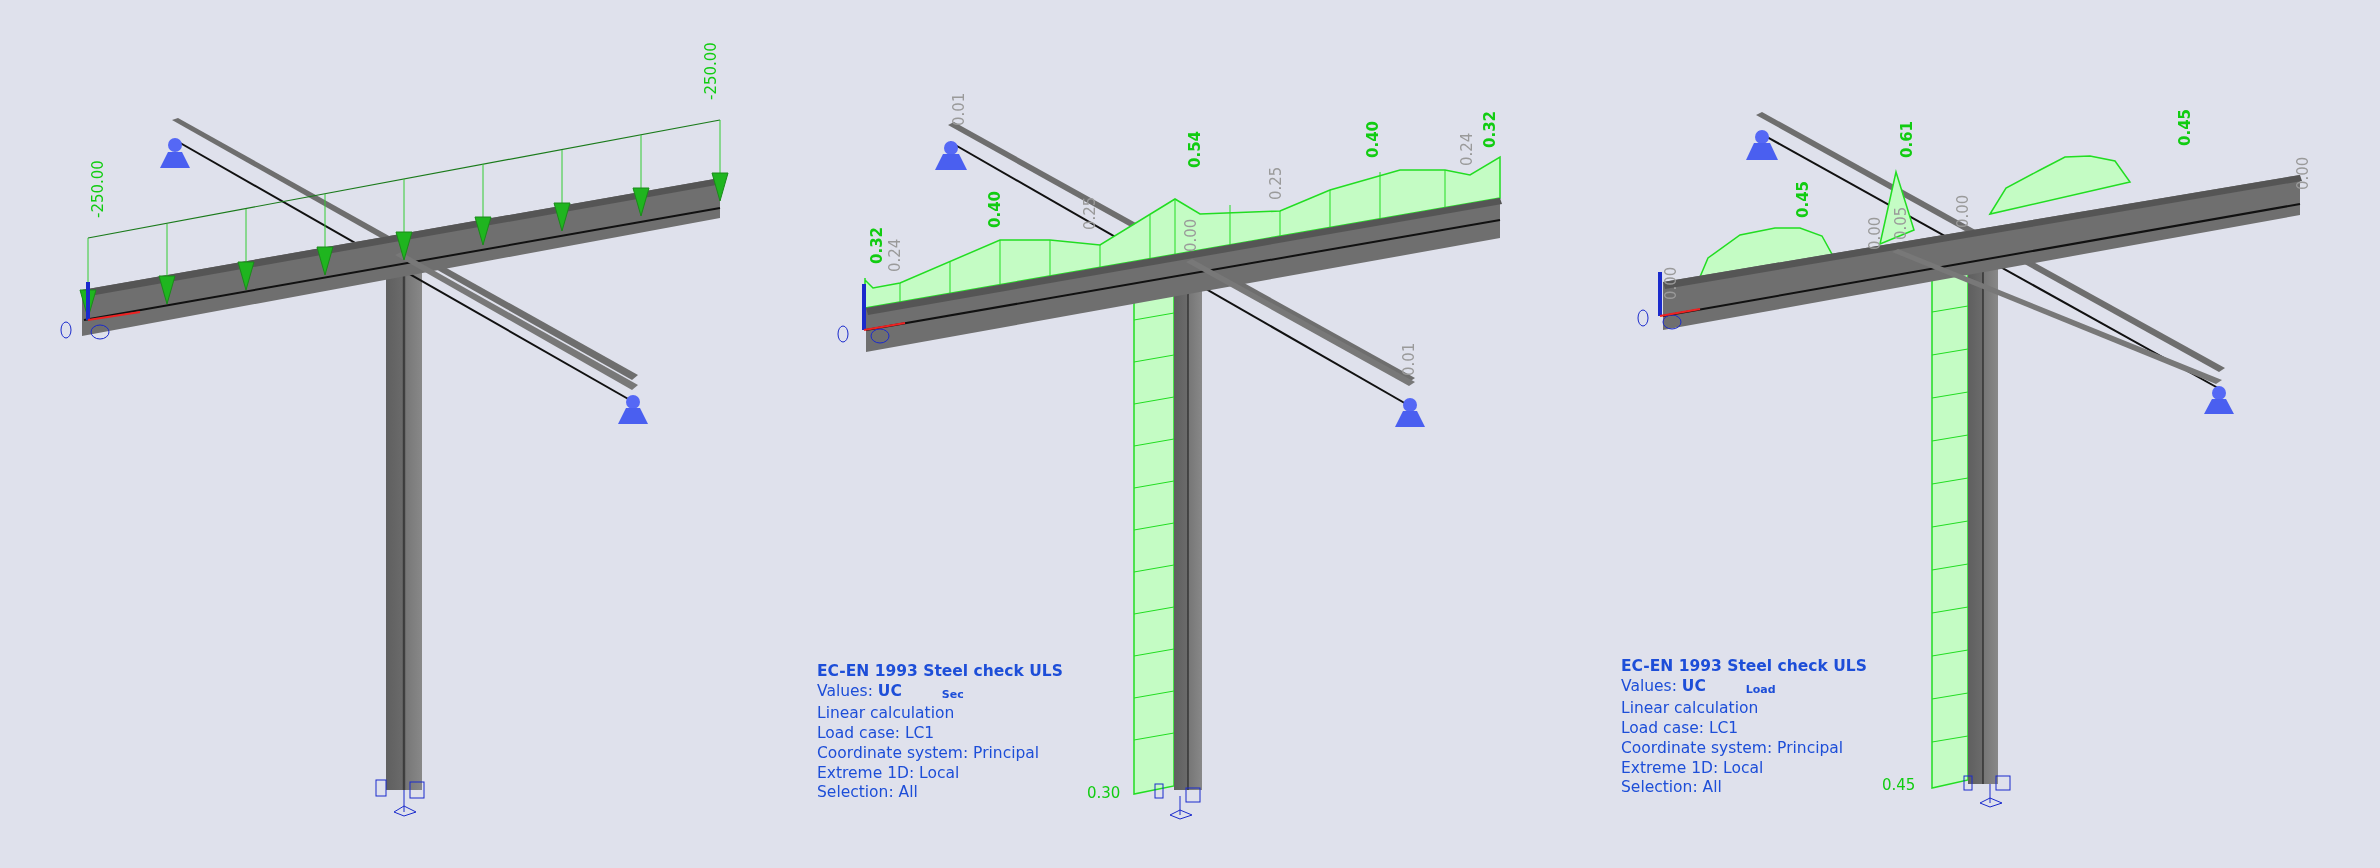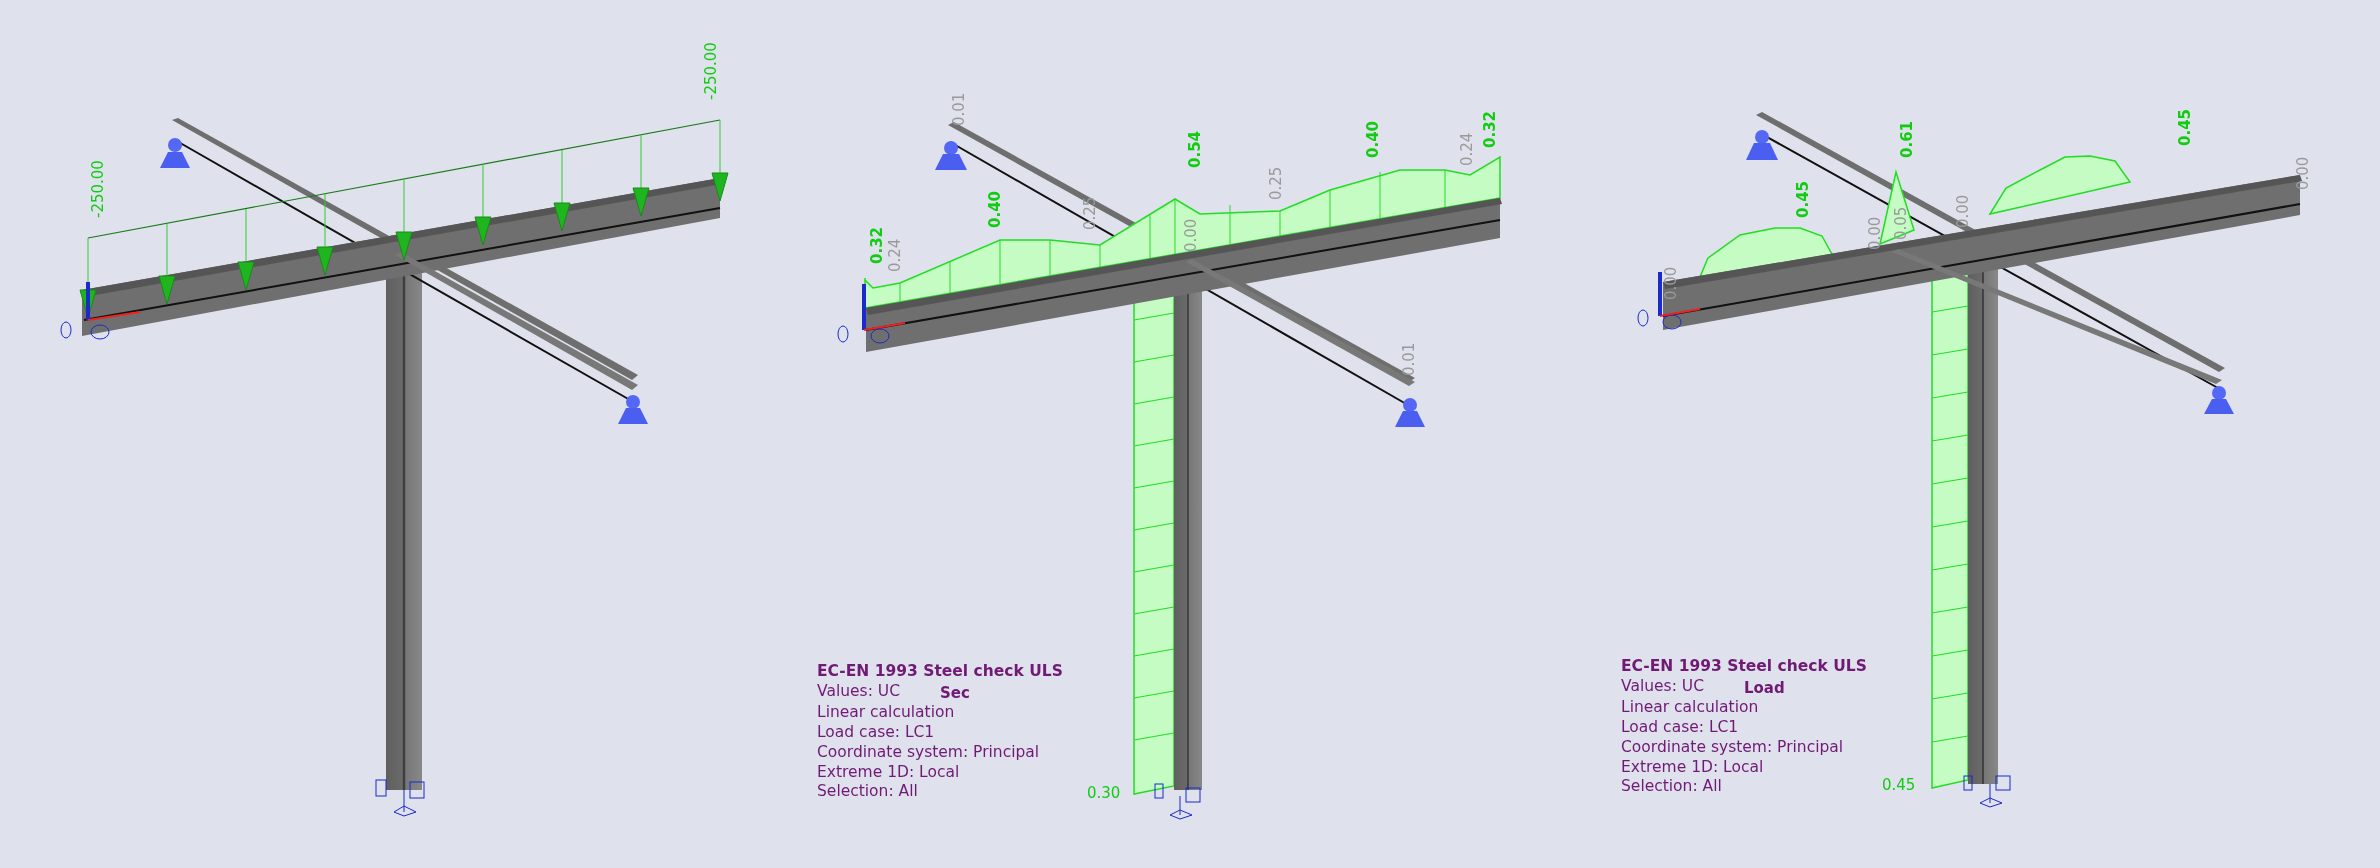--- a/index.html
+++ b/index.html
@@ -1,21 +1,21 @@
 <!DOCTYPE html>
 <html><head>
 <meta charset="utf-8">
 <style>
   html,body{margin:0;padding:0;}
   body{width:2380px;height:868px;background:#dfe1ec;position:relative;overflow:hidden;font-family:"DejaVu Sans",sans-serif;}
   svg.scene{position:absolute;left:0;top:0;}
-  .legend{position:absolute;font-family:"DejaVu Sans",sans-serif;font-size:15.5px;line-height:19.7px;color:#701a75;}
+  .legend{position:absolute;font-family:"DejaVu Sans",sans-serif;font-size:15.5px;line-height:19.7px;color:#1d4ed8;}
   .legend .t{font-weight:bold;}
-  .legend b{font-weight:normal;}
-  .legend sub{font-size:15px;font-weight:bold;vertical-align:-2px;padding-left:40px;}
+  .legend b{font-weight:bold;}
+  .legend sub{font-size:11px;font-weight:bold;vertical-align:-2px;padding-left:40px;}
   .lbl{font-family:"DejaVu Sans",sans-serif;font-size:15px;}
 </style>
 </head>
 <body>
 
 <svg class="scene" width="2380" height="868" viewBox="0 0 2380 868">
   <defs>
     <linearGradient id="colG" x1="0" x2="1">
       <stop offset="0" stop-color="#5f5f5f"></stop>
         <stop offset="0.45" stop-color="#6a6a6a"></stop>

